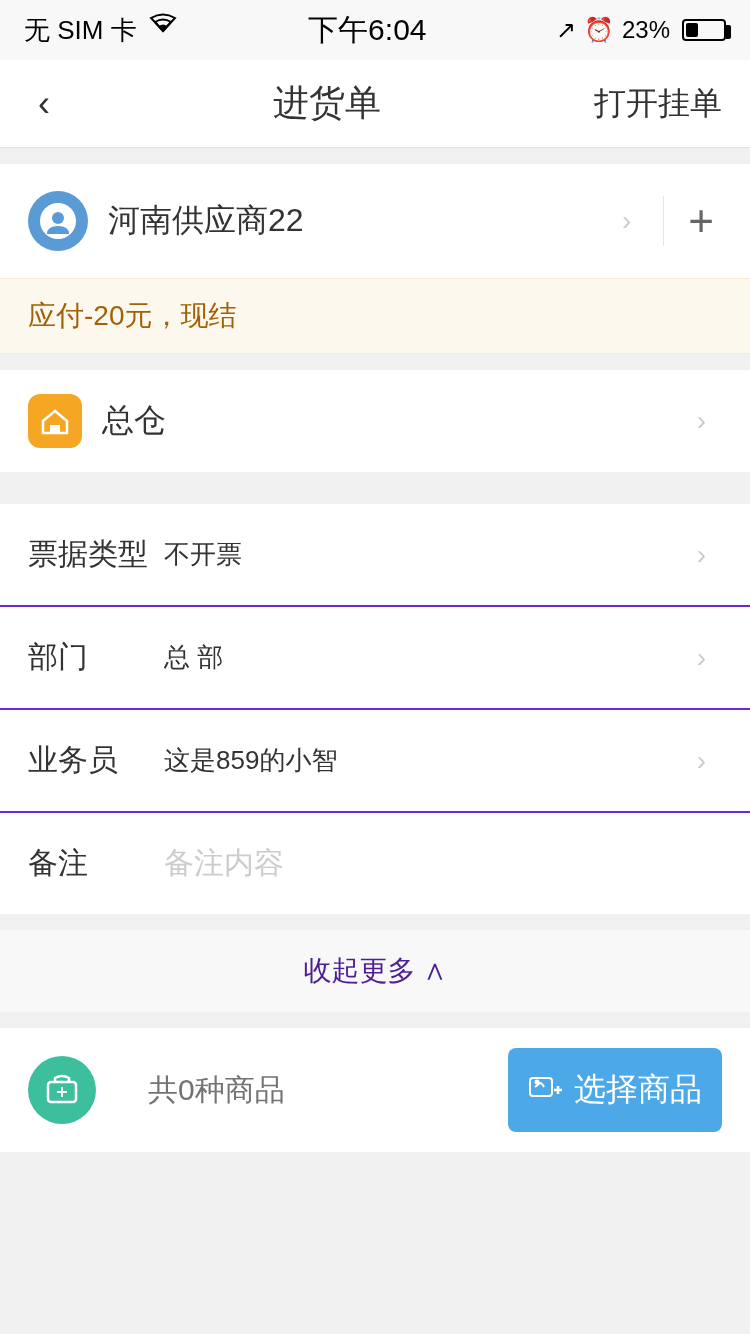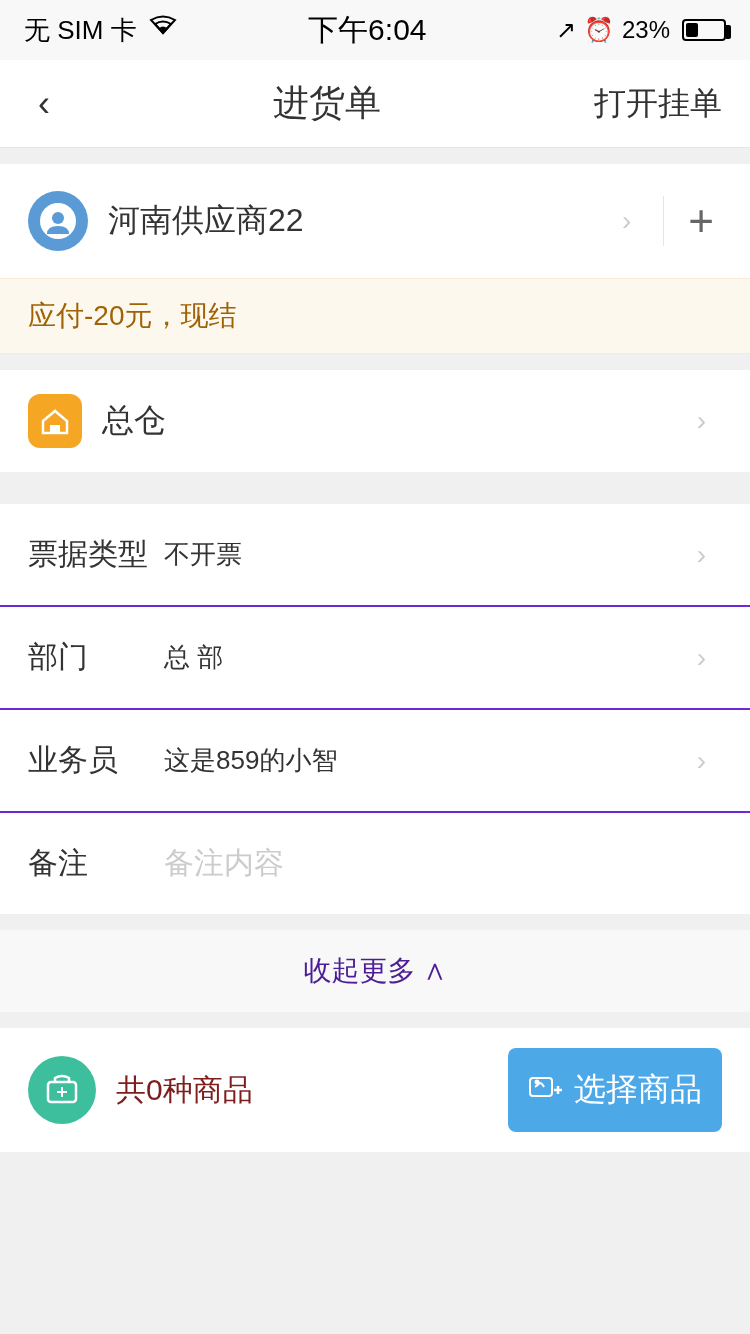--- a/index.html
+++ b/index.html
@@ -17,21 +17,21 @@
       width: 100%;
       height: 60px;
       background: #f8f8f8;
       display: flex;
       align-items: center;
       justify-content: space-between;
       padding: 0 24px;
       font-size: 26px;
       color: #000;
     }
-    .status-left { display: flex; align-items: center; gap: 10px; }
+    .status-left { display: flex; align-items: flex-start; gap: 10px; }
     .status-center { font-size: 30px; font-weight: 500; }
     .status-right { display: flex; align-items: center; gap: 8px; font-size: 24px; }
     .battery-icon {
       display: inline-block;
       width: 44px; height: 22px;
       border: 2px solid #000;
       border-radius: 4px;
       position: relative;
       margin-left: 4px;
     }
@@ -230,21 +230,22 @@
       width: 68px; height: 68px;
       border-radius: 50%;
       background: #3dbf9e;
       display: flex; align-items: center; justify-content: center;
       margin-right: 20px;
       flex-shrink: 0;
     }
     .product-count {
       flex: 1;
       font-size: 30px;
-      color: #7f1d1d;
+      color: #737373;
+      margin-left: 32px;
     }
     .select-btn {
       background: #4da8e8;
       color: #fff;
       border-radius: 8px;
       padding: 20px 20px;
       font-size: 32px;
       display: flex;
       align-items: center;
       gap: 10px;

